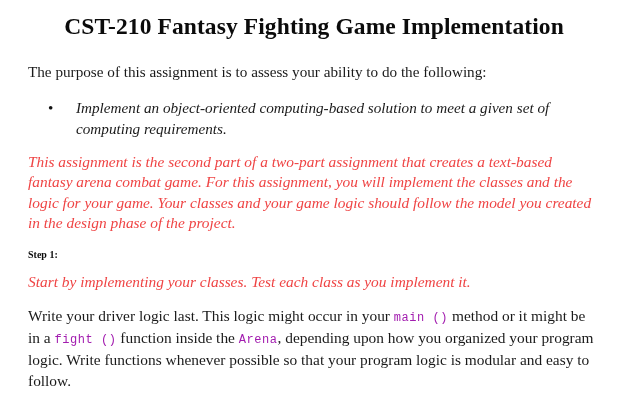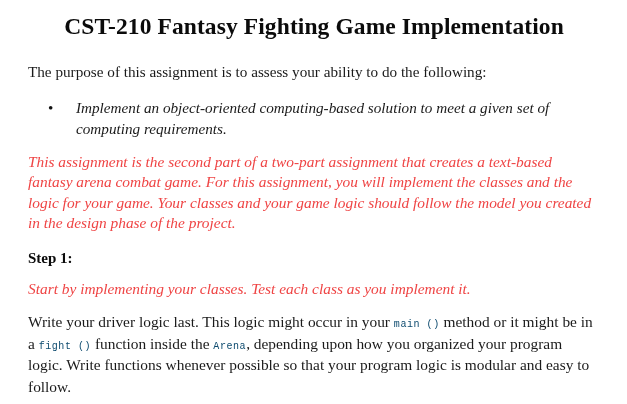--- a/index.html
+++ b/index.html
@@ -71,37 +71,37 @@
     color: #ef4444;
     font-style: italic;
   }
   .body-para.tight {
     padding-top: 11px;
   }
   .step-heading {
     margin: 0;
     padding-top: 15px;
     font-weight: bold;
-    font-size: 15px;
+    font-size: 10px;
     line-height: 1.25;
     color: #0b0b0b;
   }
   .final-para {
     margin: 0;
     padding-top: 12px;
     padding-right: 0;
     font-size: 15.4px;
     line-height: 1.40;
     color: #1a1a1a;
   }
   code, .code {
     font-family: "Liberation Mono", "DejaVu Sans Mono", monospace;
-    font-size: 10px;
+    font-size: 12px;
     letter-spacing: 0.55px;
-    color: #0c4a6e;
+    color: #a21caf;
   }
 </style>
 </head>
 <body>
 
 <div class="page">
 
   <h1 class="doc-title">CST-210 Fantasy Fighting Game Implementation</h1>
 
   <p class="intro-line">The purpose of this assignment is to assess your ability to do the following:</p>

